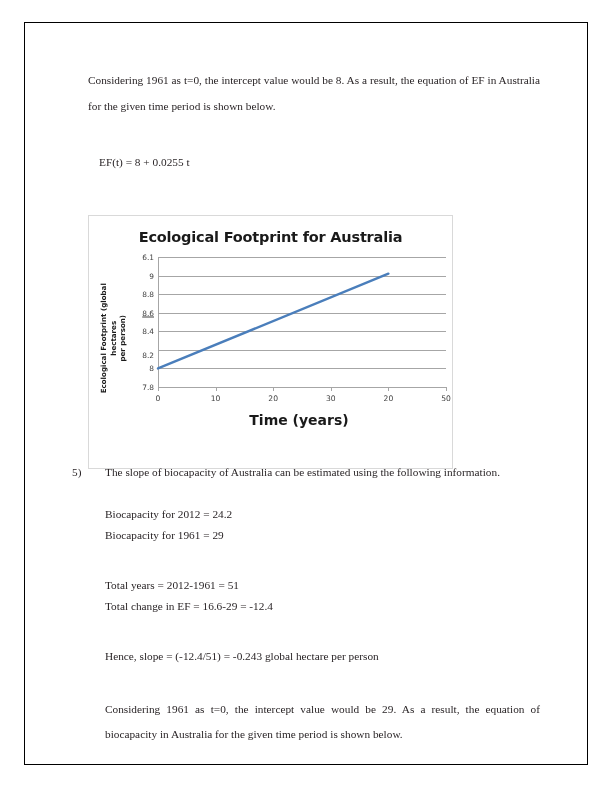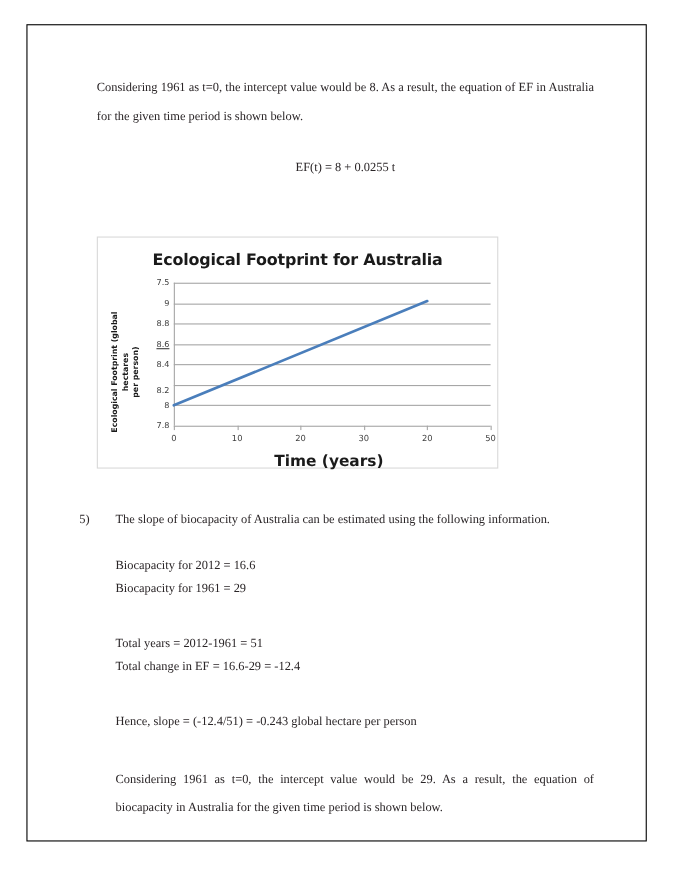--- a/index.html
+++ b/index.html
@@ -43,23 +43,22 @@
     margin: 0;
     color: #2a2527;
   }
   .para-loose { text-align: left; }
   .spacer-md { height: 22px; }
   .spacer-lg { height: 30px; }
 
   .eqn {
     font-size: 11.3px;
     line-height: 20px;
-    margin: 1px;
-    color: #2a2527;
-    text-align: center;
+    margin: 11px;
+    color: #2a2527;
   }
 
   
   .numbered {
     position: relative;
     padding-left: 17px;
     font-size: 11.3px;
     line-height: 20px;
     color: #2a2527;
   }
@@ -79,21 +78,21 @@
     margin: 0;
     color: #2a2527;
   }
 
   
   #chart-figure {
     position: absolute;
     left: 88px;
     top: 215px;
     width: 365px;
-    height: 211px;
+    height: 254px;
     border: 1px solid #d9d9d9;
     background: #ffffff;
     box-sizing: border-box;
   }
   .chart-title {
     position: absolute;
     left: 0;
     top: 13px;
     width: 100%;
     text-align: center;
@@ -228,21 +227,21 @@
         <div class="gridline" style="top: 0px;"></div>
       </div>
     <div id="yticklabels">
         <div class="ytick-label" style="top: 130px;">7.8</div>
         <div class="ytick-label" style="top: 111.429px;">8</div>
         <div class="ytick-label" style="top: 98px;">8.2</div>
         <div class="ytick-label" style="top: 74.2857px;">8.4</div>
         <div class="ytick-label" style="top: 55.7143px; text-decoration: underline;">8.6</div>
         <div class="ytick-label" style="top: 37.1429px;">8.8</div>
         <div class="ytick-label" style="top: 18.5714px;">9</div>
-        <div class="ytick-label" style="top: 0px;">7.5</div>
+        <div class="ytick-label" style="top: 0px;">6.1</div>
       </div>
     <div id="xticks">
         <div class="xtick-mark" style="left: 0px;"></div>
         <div class="xtick-mark" style="left: 57.6px;"></div>
         <div class="xtick-mark" style="left: 115.2px;"></div>
         <div class="xtick-mark" style="left: 172.8px;"></div>
         <div class="xtick-mark" style="left: 230.4px;"></div>
         <div class="xtick-mark" style="left: 288px;"></div>
       </div>
     <div id="xticklabels">
@@ -264,21 +263,21 @@
 <div style="position:absolute; left:88px; top:462px; width:452px;">
 
   <div class="numbered">
     <span class="marker">5)</span>
     <span>The slope of biocapacity of Australia can be estimated using the following information.</span>
   </div>
 
   <div class="spacer-md"></div>
 
   <div class="sub-block">
-    <p class="sub-line">Biocapacity for 2012 = 16.6</p>
+    <p class="sub-line">Biocapacity for 2012 = 24.2</p>
     <p class="sub-line">Biocapacity for 1961 = 29</p>
   </div>
 
   <div class="spacer-lg"></div>
 
   <div class="sub-block">
     <p class="sub-line">Total years = 2012-1961 = 51</p>
     <p class="sub-line">Total change in EF = 16.6-29 = -12.4</p>
   </div>
 

